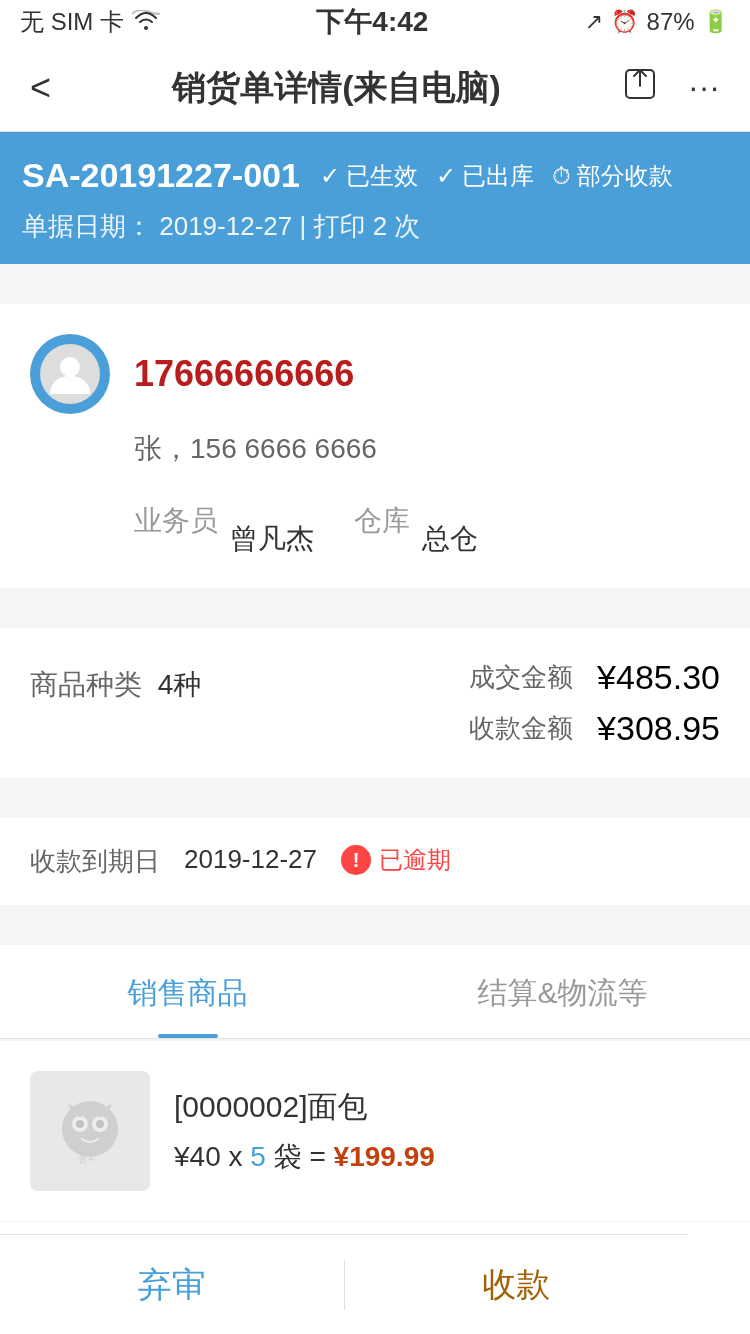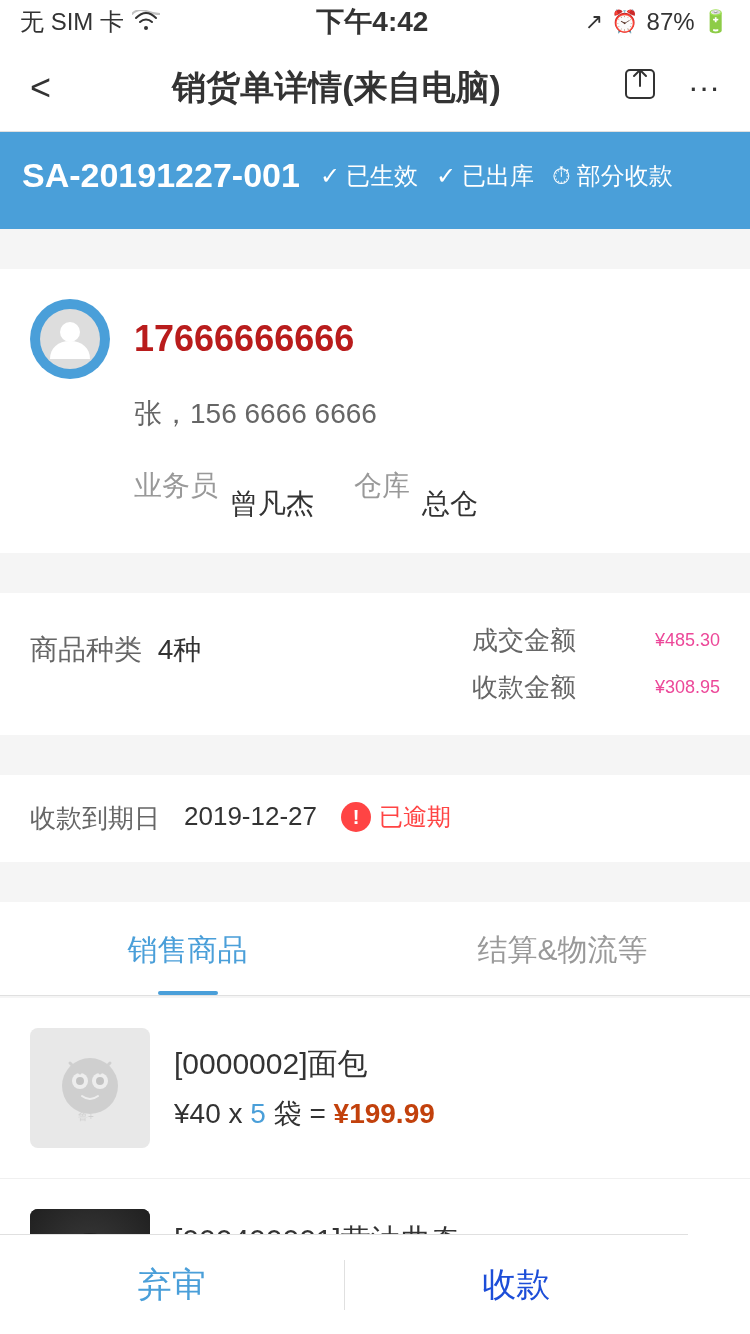--- a/index.html
+++ b/index.html
@@ -124,21 +124,21 @@
       justify-content: space-between;
     }
     .summary-count { color: #333; font-weight: 500; margin-left: 8px; }
     .summary-right { display: flex; flex-direction: column; gap: 12px; align-items: flex-end; }
     .summary-item {
       display: flex;
       gap: 24px;
       align-items: center;
     }
     .summary-item-label { font-size: 26px; color: #666; }
-    .summary-item-value { font-size: 18px; color: #ec4899; font-weight: 500; min-width: 120px; text-align: right; }
+    .summary-item-value { font-size: 34px; color: #000000; font-weight: 500; min-width: 120px; text-align: right; }
 
     
     .due-section {
       background: #fff;
       padding: 26px 30px;
       margin-top: 20px;
       display: flex;
       align-items: flex-start;
       gap: 16px;
       font-size: 26px;
@@ -271,21 +271,21 @@
     }
     .toolbar-btn {
       flex: 1;
       text-align: center;
       font-size: 34px;
       font-weight: 500;
       cursor: pointer;
       padding: 20px 0;
     }
     .toolbar-btn.cancel { color: #4A9FD9; }
-    .toolbar-btn.confirm { color: #1d4ed8; }
+    .toolbar-btn.confirm { color: #a16207; }
     .toolbar-divider {
       width: 1px;
       height: 50px;
       background: #e0e0e0;
     }
 
     
     .section-divider {
       height: 20px;
       background: #f5f5f5;
@@ -351,20 +351,25 @@
       <span class="badge">
         <span>✓</span>
         <span>已出库</span>
       </span>
       <span class="badge">
         <span>⏱</span>
         <span>部分收款</span>
       </span>
     </div>
   </div>
+  <div class="banner-date">
+    <span>单据日期：</span>
+    <span>2019-12-27</span>
+    <span> | 打印 2 次</span>
+  </div>
 </div>
 
 <div class="section-divider"></div>
 
 <div class="customer-section">
   <div class="customer-row">
     <div class="avatar">
       <div class="avatar-icon">
         <svg width="50" height="50" viewBox="0 0 50 50" fill="none">
           <circle cx="25" cy="18" r="10" fill="#fff"></circle>

